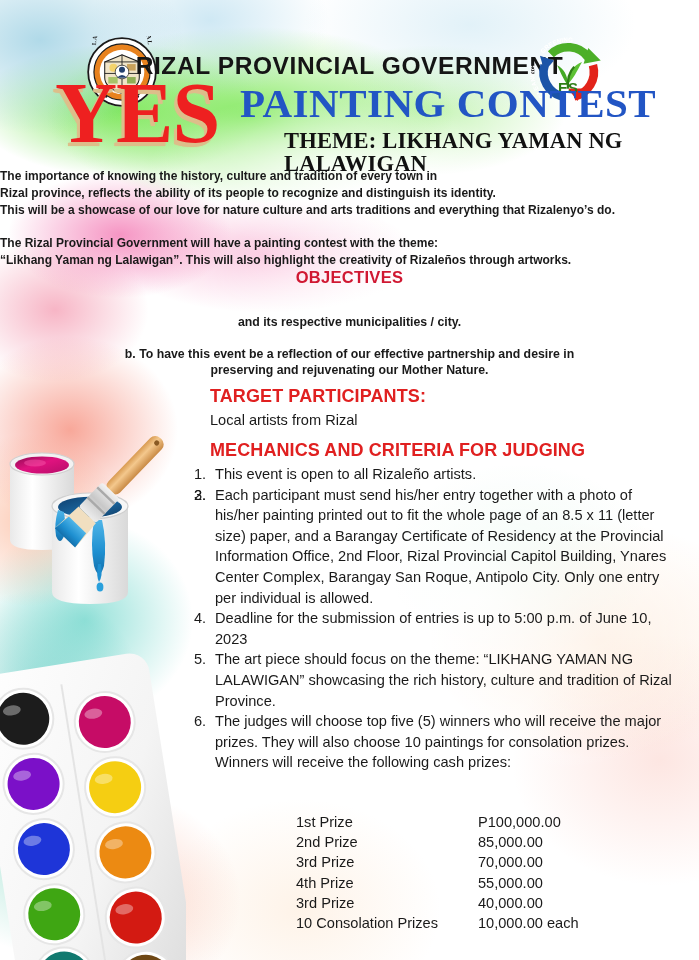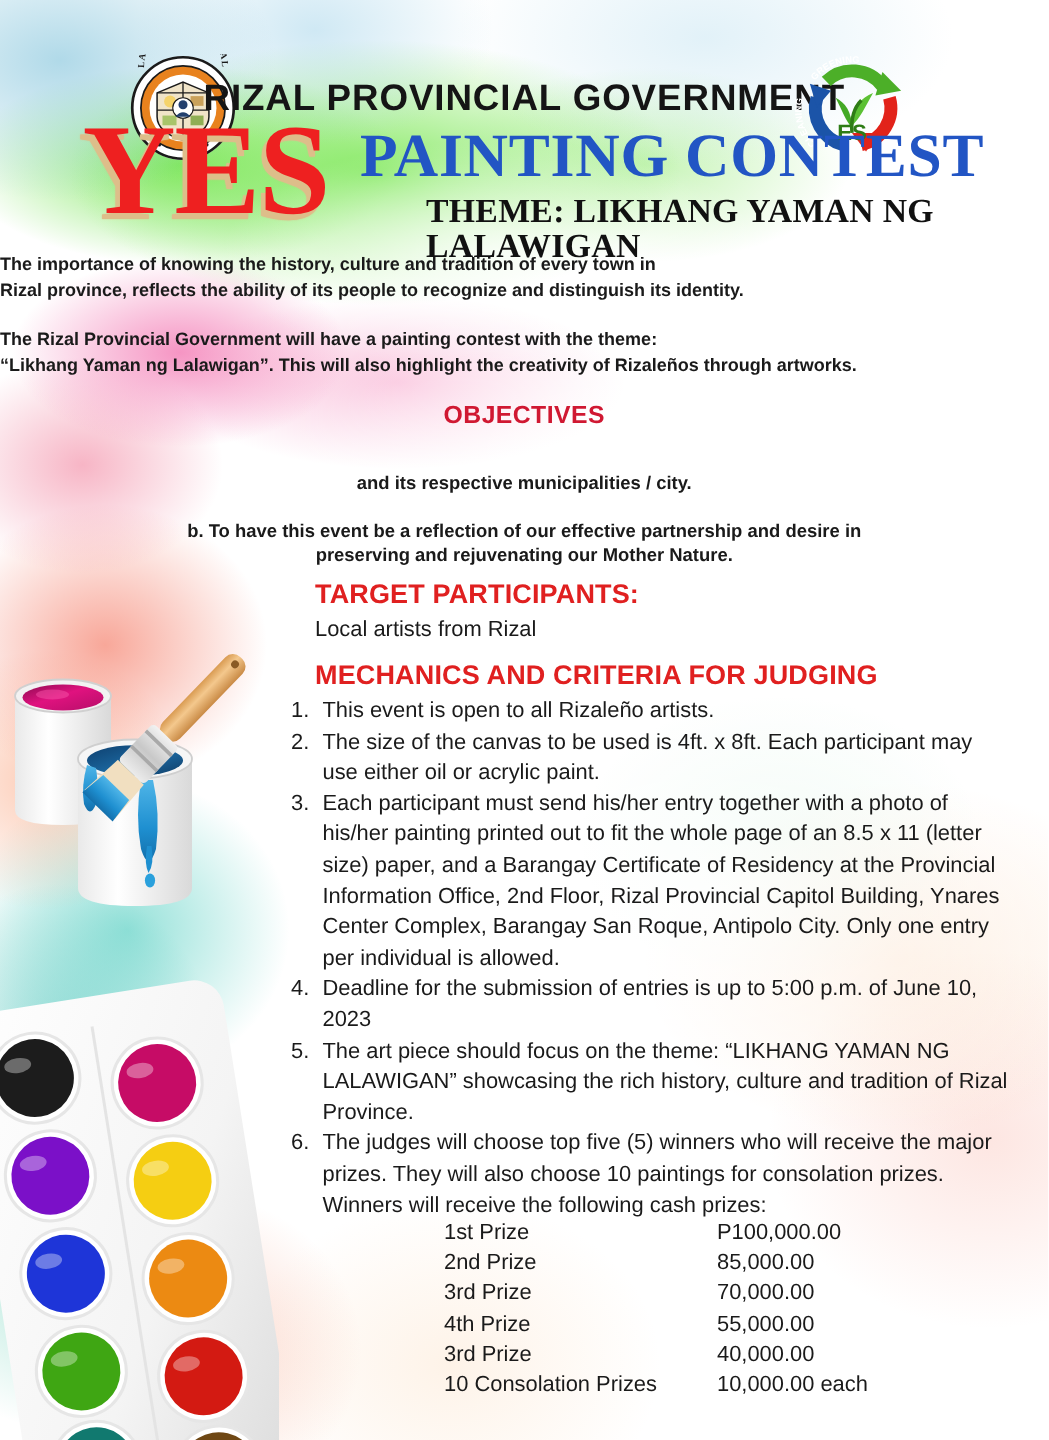--- a/index.html
+++ b/index.html
@@ -303,20 +303,21 @@
   <div class="title-row">
     <div class="yes-word">YES</div>
     <div class="painting-contest">PAINTING CONTEST</div>
     <div class="theme-line">THEME: LIKHANG YAMAN NG LALAWIGAN</div>
   </div>
 
   <div class="intro">
     <p>
       <span>The importance of knowing the history, culture and tradition of every town in</span><br>
       <span>Rizal province, reflects the ability of its people to recognize and distinguish its identity.</span><br>
+      <span>This will  be a showcase of our love for nature culture and arts traditions and everything that Rizalenyo’s do.</span>
     </p>
     <p class="para2">
       <span>The Rizal Provincial Government will have a painting contest with the theme:</span><br>
       <span>“Likhang Yaman ng Lalawigan”. This will also highlight the creativity of Rizaleños through artworks.</span>
     </p>
   </div>
 
   <div class="objectives-title">OBJECTIVES</div>
   <div class="objectives-body">
     <p>
@@ -333,21 +334,21 @@
     <div class="sec-head">TARGET PARTICIPANTS:</div>
     <div class="sec-sub">Local artists from Rizal</div>
   </div>
 
   <div class="col mech-head">
     <div class="sec-head">MECHANICS AND CRITERIA FOR JUDGING</div>
   </div>
 
   <ul class="mech-list" id="mech-list">
       <li><span class="num">1.</span><span>This event is open to all Rizaleño artists.</span></li>
-      <li><span class="num">2.</span><span>The size of the canvas to be used is 4ft. x 8ft. Each participant may use either oil or acrylic paint.</span></li>
+      <li><span class="num">2.</span></li>
       <li><span class="num">3.</span><span>Each participant must send his/her entry together with a photo of his/her painting printed out to fit the whole page of an 8.5 x 11 (letter size) paper, and a Barangay Certificate of Residency at the Provincial Information Office, 2nd Floor, Rizal Provincial Capitol Building, Ynares Center Complex, Barangay San Roque, Antipolo City. Only one entry per individual is allowed.</span></li>
       <li><span class="num">4.</span><span>Deadline for the submission of entries is up to 5:00 p.m. of June 10, 2023</span></li>
       <li><span class="num">5.</span><span>The art piece should focus on the theme: “LIKHANG YAMAN NG LALAWIGAN” showcasing the rich history, culture and tradition of Rizal Province.</span></li>
       <li><span class="num">6.</span><span>The judges will choose top five (5) winners who will receive the major prizes. They will also choose 10 paintings for consolation prizes. Winners will receive the following cash prizes:</span></li>
     </ul>
 
   <table class="prizes">
     <tbody id="prize-body">
         <tr>
           <td class="label">1st Prize</td>

